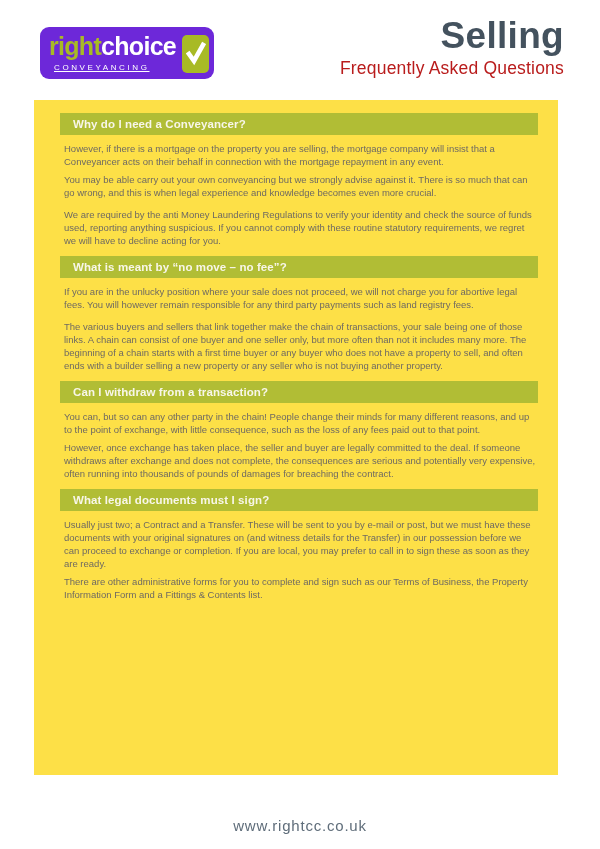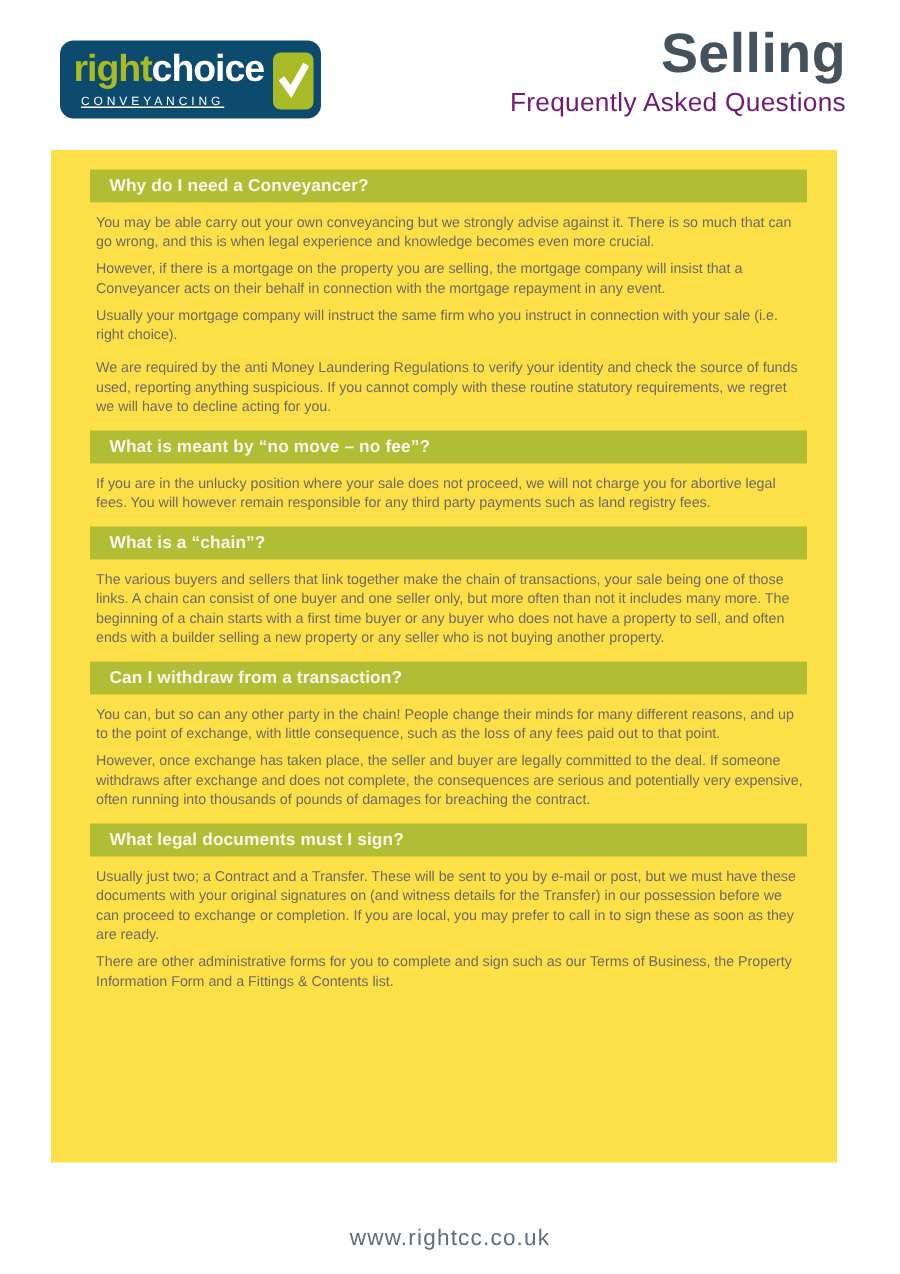--- a/index.html
+++ b/index.html
@@ -9,21 +9,21 @@
     font-family: "Liberation Sans", sans-serif;
     position: relative;
     overflow: hidden;
   }
 
   
   .logo-plate {
     position: absolute;
     left: 40px; top: 27px;
     width: 174px; height: 52px;
-    background: #0c4a6e;
+    background: #6d28d9;
     border-radius: 9px;
   }
   .brand-line {
     position: absolute;
     left: 9px; top: 5px;
     font-size: 25px;
     font-weight: bold;
     letter-spacing: -0.7px;
     white-space: nowrap;
   }
@@ -55,21 +55,21 @@
   .page-title {
     font-size: 37px;
     font-weight: bold;
     color: #44525e;
     letter-spacing: 0.3px;
     line-height: 40px;
     text-align: right;
   }
   .page-subtitle {
     font-size: 17.5px;
-    color: #701a75;
+    color: #b91c1c;
     letter-spacing: 0.2px;
     margin-top: 2px;
   }
 
   
   .faq-panel {
     position: absolute;
     left: 34px; top: 100px;
     width: 524px; height: 675px;
     background: #fde047;
@@ -124,37 +124,35 @@
 
 <div class="header-titles">
   <div class="page-title">Selling</div>
   <div class="page-subtitle">Frequently Asked Questions</div>
 </div>
 
 <div class="faq-panel">
 
   <section class="faq-section">
     <div class="q-bar">Why do I need a Conveyancer?</div>
+    <p>However, if there is a mortgage on the property you are selling, the mortgage company will insist that a Conveyancer acts on their behalf in connection with the mortgage repayment in any event.</p>
     <p>You may be able carry out your own conveyancing but we strongly advise against it.  There is so much that can go wrong, and this is when legal experience and knowledge becomes even more crucial.</p>
-    <p>However, if there is a mortgage on the property you are selling, the mortgage company will insist that a Conveyancer acts on their behalf in connection with the mortgage repayment in any event.</p>
-    <p>Usually your mortgage company will instruct the same firm who you instruct in connection with your sale (i.e. right choice).</p>
   </section>
 
   <section class="faq-section">
     <p>We are required by the anti Money Laundering Regulations to verify your identity and check the source of funds used, reporting anything suspicious.  If you cannot comply with these routine statutory requirements, we regret we will have to decline acting for you.</p>
   </section>
 
   <section class="faq-section">
     <div class="q-bar">What is meant by “no move – no fee”?</div>
     <p>If you are in the unlucky position where your sale does not proceed, we will not charge you for abortive legal fees.  You will however remain responsible for any third party payments such as land registry fees.</p>
   </section>
 
 
   <section class="faq-section">
-    <div class="q-bar">What is a “chain”?</div>
     <p>The various buyers and sellers that link together make the chain of transactions, your sale being one of those links.  A chain can consist of one buyer and one seller only, but more often than not it includes many more.  The beginning of a chain starts with a first time buyer or any buyer who does not have a property to sell, and often ends with a builder selling a new property or any seller who is not buying another property.</p>
   </section>
 
   <section class="faq-section">
     <div class="q-bar">Can I withdraw from a transaction?</div>
     <p>You can, but so can any other party in the chain!  People change their minds for many different reasons, and up to the point of exchange, with little consequence, such as the loss of any fees paid out to that point.</p>
     <p>However, once exchange has taken place, the seller and buyer are legally committed to the deal.  If someone withdraws after exchange and does not complete, the consequences are serious and potentially very expensive, often running into thousands of pounds of damages for breaching the contract.</p>
   </section>
 
   <section class="faq-section">

